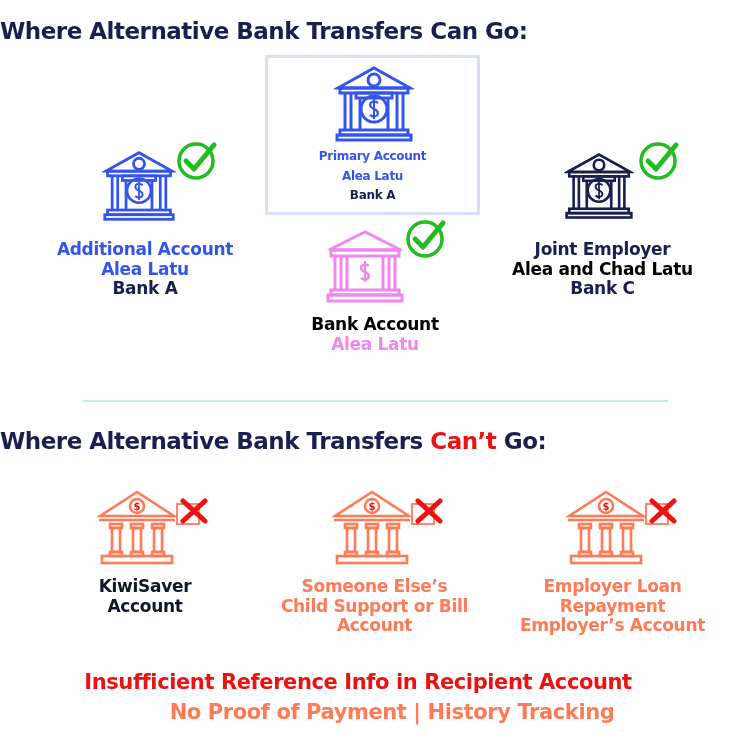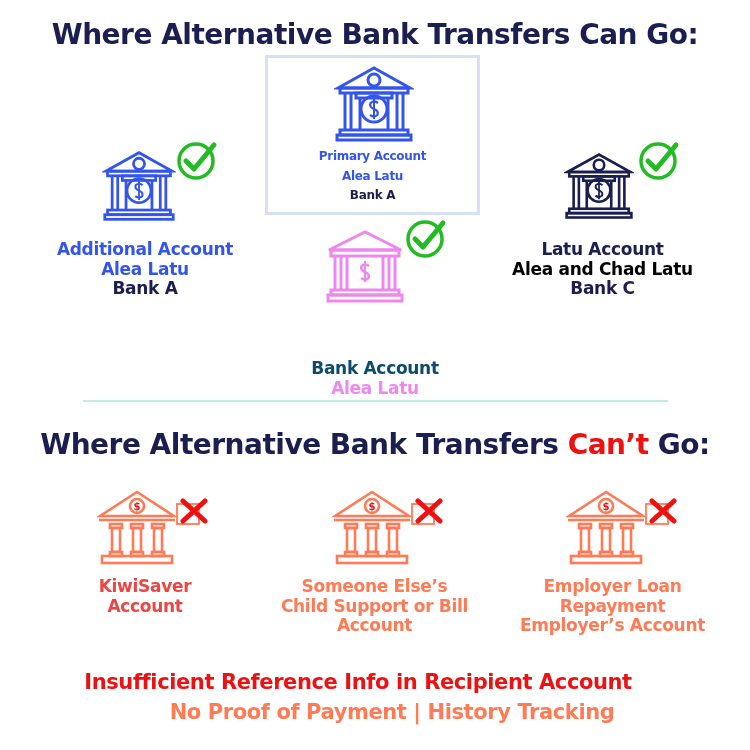--- a/index.html
+++ b/index.html
@@ -1,19 +1,19 @@
 <!DOCTYPE html>
 <html><head>
 <meta charset="utf-8">
 <style>
   * { box-sizing: border-box; margin: 0; padding: 0; }
   html, body { width: 750px; height: 750px; background: #ffffff; overflow: hidden; }
   body { position: relative; font-family: "DejaVu Sans", sans-serif; font-weight: bold; }
   .abs { position: absolute; }
-  .title { left: 0; width: 750px; text-align: center; font-size: 28px; color: #1b1f4f; letter-spacing: -0.5px; }
+  .title { left: 0; width: 750px; font-size: 23px; color: #1b1f4f; letter-spacing: -0.5px; }
   .label { text-align: center; font-size: 17px; line-height: 19.5px; letter-spacing: -0.3px; white-space: nowrap; }
   .primary-box { left: 265px; top: 55px; width: 215px; height: 160px; border: 3px solid #d8e0f8; }
   .divider { left: 83px; top: 400px; width: 585px; height: 2px; background: #bdeee0; }
   .footer1 { left: 0; width: 716px; top: 670px; text-align: center; font-size: 21px; color: #ee1111; letter-spacing: -0.4px; }
   .footer2 { left: 0; width: 750px; top: 700px; text-align: center; font-size: 21px; color: #ff7a55; letter-spacing: -0.4px; padding-left: 34px; }
   svg { display: block; }
 </style>
 </head>
 <body>
 
@@ -96,21 +96,21 @@
       <rect x="3" y="67" width="74" height="6"></rect>
   </svg>
 </div>
 <div class="abs" style="left:405px; top:217px;">
   <svg width="42" height="42" viewBox="0 0 42 42">
     <circle cx="20" cy="22" r="17" fill="none" stroke="#22bb22" stroke-width="3.5"></circle>
     <path d="M10 22 L18 30 L38 6" fill="none" stroke="#22bb22" stroke-width="5" stroke-linecap="round" stroke-linejoin="round"></path>
   </svg>
 </div>
 <div class="abs label" style="left:265px; width:220px; top:315px;">
-  <div style="color:#0c4a6e;margin-top:44px;">Bank Account</div>
+  <div style="color:#000000;">Bank Account</div>
   <div style="color:#ee88ee;">Alea Latu</div>
 </div>
 
 <div class="abs" style="left:564px; top:148px;">
   <svg width="70" height="76" viewBox="0 0 80 80" fill="none" stroke="#1b1f4f" stroke-width="3">
     <path d="M4 24 L40 4 L76 24 Z"></path>
       <circle cx="40" cy="16" r="6"></circle>
     <rect x="6" y="24" width="68" height="5"></rect>
     <line x1="11" y1="29" x2="11" y2="66"></line>
       <line x1="17" y1="29" x2="17" y2="66"></line>
@@ -126,21 +126,21 @@
       <rect x="3" y="71" width="74" height="5"></rect>
   </svg>
 </div>
 <div class="abs" style="left:638px; top:139px;">
   <svg width="42" height="42" viewBox="0 0 42 42">
     <circle cx="20" cy="22" r="17" fill="none" stroke="#22bb22" stroke-width="3.5"></circle>
     <path d="M10 22 L18 30 L38 6" fill="none" stroke="#22bb22" stroke-width="5" stroke-linecap="round" stroke-linejoin="round"></path>
   </svg>
 </div>
 <div class="abs label" style="left:495px; width:215px; top:240px;">
-  <div style="color:#1b1f4f;">Latu Account</div>
+  <div style="color:#1b1f4f;">Joint Employer</div>
   <div style="color:#000000;">Alea and Chad Latu</div>
   <div style="color:#1b1f4f;">Bank C</div>
 </div>
 
 <div class="abs divider"></div>
 
 <div class="abs title" style="top:428px;">
   <span>Where Alternative Bank Transfers</span>
   <span style="color:#ee1111;">Can’t</span>
   <span>Go:</span>
@@ -163,21 +163,21 @@
       <rect x="55" y="64" width="12" height="4"></rect>
     <rect x="5" y="68" width="70" height="7"></rect>
   </svg>
 </div>
 <div class="abs" style="left:176px; top:498px;">
   <svg width="32" height="28" viewBox="0 0 32 28">
     <rect x="1" y="6" width="22" height="20" fill="none" stroke="#ff7a55" stroke-width="1.8"></rect>
     <path d="M7 3 L29 23 M29 3 L7 23" stroke="#ee1111" stroke-width="5" stroke-linecap="round"></path>
   </svg>
 </div>
-<div class="abs label" style="left:45px; width:200px; top:577px; color:#ef4444;">
+<div class="abs label" style="left:45px; width:200px; top:577px; color:#0f172a;">
   <div>KiwiSaver</div>
   <div>Account</div>
 </div>
 
 <div class="abs" style="left:332px; top:488px;">
   <svg width="80" height="78" viewBox="0 0 80 78" fill="none" stroke="#ff7a55" stroke-width="2.6">
     <path d="M3 28 L40 4 L77 28 Z"></path>
     <circle cx="40" cy="18" r="7"></circle>
     <text x="40" y="22" text-anchor="middle" font-family="DejaVu Sans, sans-serif" font-size="10" font-weight="bold" fill="#ee1111" stroke="none">$</text>
     <line x1="2" y1="32" x2="78" y2="32"></line>

